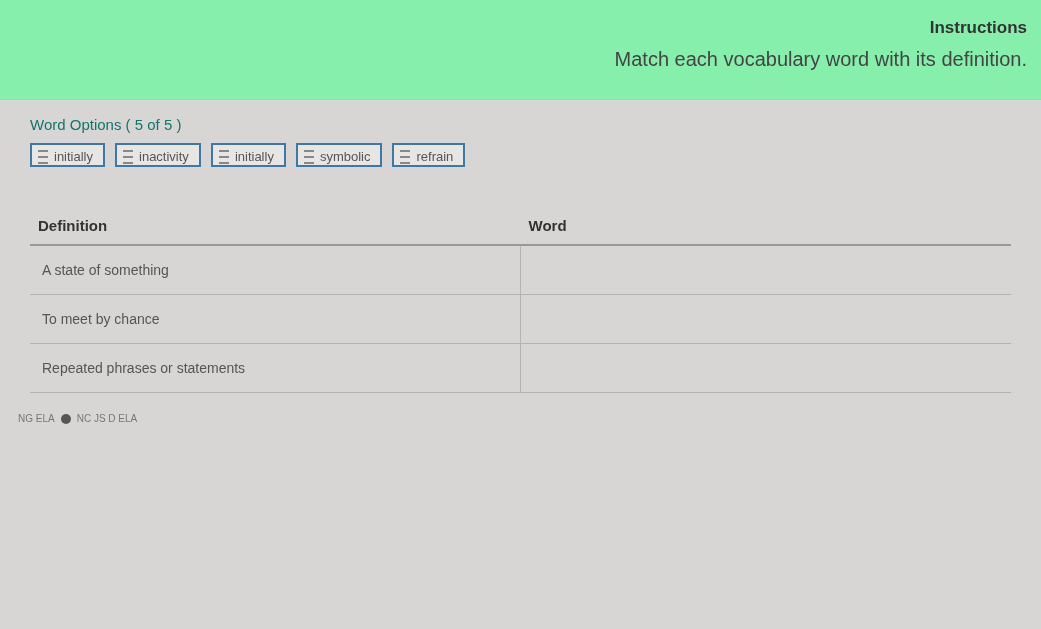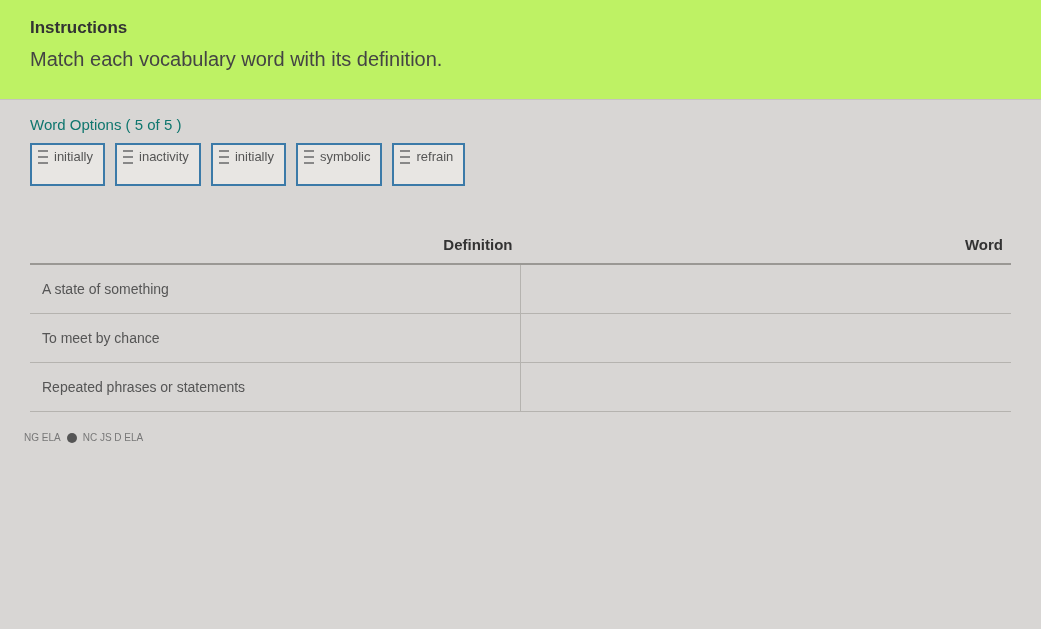--- a/index.html
+++ b/index.html
@@ -5,23 +5,24 @@
   * { box-sizing: border-box; margin: 0; padding: 0; }
   body {
     font-family: Arial, Helvetica, sans-serif;
     background: #d8d6d4;
     width: 1041px;
     height: 629px;
     overflow: hidden;
     color: #3a3a3a;
   }
   .instructions-panel {
-    background: #bef264;
-    padding: 18px 30px 28px 30px;
+    background: #86efac;
+    padding: 18px 14px 28px 30px;
     border-bottom: 1px solid #c5c3c0;
+    text-align: right;
   }
   .instructions-title {
     font-size: 17px;
     font-weight: 600;
     color: #333;
     margin-bottom: 10px;
   }
   .instructions-text {
     font-size: 20px;
     color: #444;
@@ -38,21 +39,21 @@
     display: flex;
     gap: 10px;
     margin-bottom: 40px;
   }
   .word-chip {
     display: flex;
     align-items: center;
     gap: 6px;
     border: 2px solid #3b7aa8;
     background: #e8e6e3;
-    padding: 4px 10px 20px 6px;
+    padding: 4px 10px 1px 6px;
     font-size: 13px;
     color: #555;
     cursor: grab;
     user-select: none;
   }
   .grip {
     width: 10px;
     height: 14px;
     display: flex;
     flex-direction: column;
@@ -65,40 +66,40 @@
   }
   .match-table {
     width: 100%;
     border-collapse: collapse;
   }
   .match-table th {
     font-weight: 600;
     font-size: 15px;
     color: #333;
     padding: 10px 8px;
-    text-align: right;
+    text-align: left;
     border-bottom: 2px solid #9a9894;
   }
   .match-table td {
     font-size: 14px;
     color: #555;
     padding: 16px 12px;
     border-bottom: 1px solid #b5b3af;
     vertical-align: middle;
   }
   .match-table td.def-cell {
     width: 50%;
     border-right: 1px solid #b5b3af;
     text-align: left;
   }
   .match-table td.word-cell {
     width: 50%;
   }
   .footer {
-    padding: 10px 24px;
+    padding: 10px 18px;
     font-size: 10px;
     color: #777;
     display: flex;
     align-items: center;
     gap: 6px;
   }
   .footer-dot {
     width: 10px; height: 10px; border-radius: 50%; background: #555; display: inline-block;
   }
 </style>

